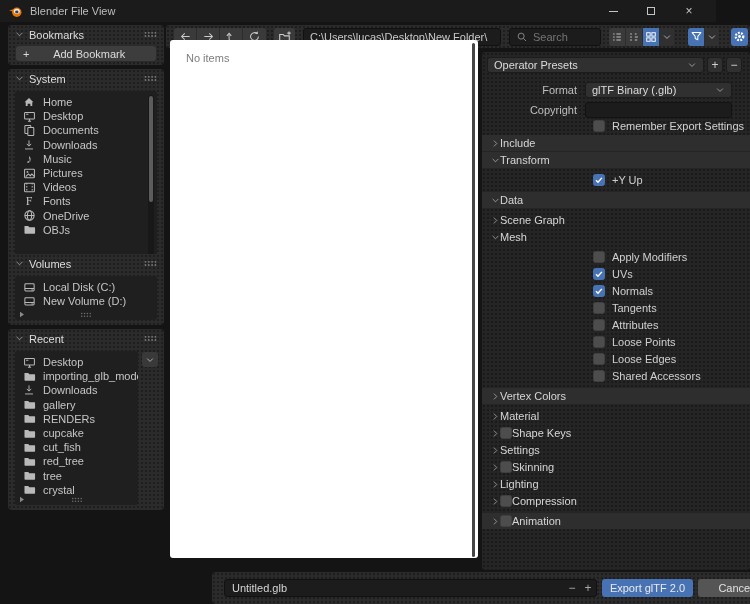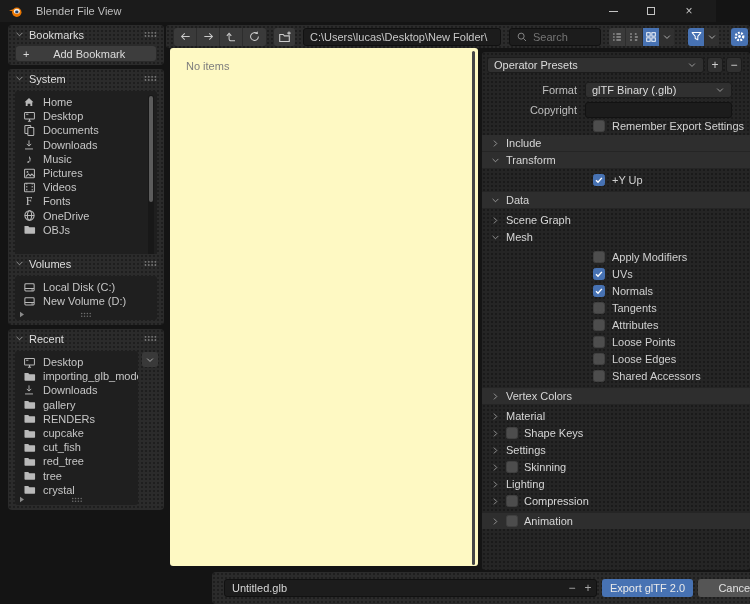--- a/index.html
+++ b/index.html
@@ -12,21 +12,21 @@
   .dotted {
     background-color:#2b2b2b;
     background-image:radial-gradient(rgba(0,0,0,.30) 1px, transparent 1.1px);
     background-size:4px 4px;
   }
   .ico { display:inline-flex; align-items:center; justify-content:center; color:inherit; }
   .ico svg { display:block; }
 
   
   #titlebar { position:absolute; left:0; top:0; width:716px; height:22px;
-    background:#1b1b1b; display:flex; align-items:center; padding:0 8px; gap:13px; }
+    background:#1b1b1b; display:flex; align-items:center; padding:0 8px; gap:7px; }
   #titlebar .title { color:#bdbdbd; }
   #win-controls { margin-left:auto; display:flex; }
   .win-btn { width:38px; height:22px; display:flex; align-items:center; justify-content:center; color:#c4c4c4; }
   .glyph-min { width:9px; height:1px; background:#c4c4c4; display:inline-block; }
   .glyph-max { width:8px; height:8px; border:1px solid #c4c4c4; display:inline-block; }
   .glyph-close { font-size:12px; line-height:1; }
 
   
   .side-sec { position:absolute; left:8px; width:156px; border-radius:4px; }
   #sec-bookmarks { top:25px; height:40px; }
@@ -69,22 +69,22 @@
     display:flex; align-items:center; justify-content:center; color:#ccc; }
   .tb-field { background:#1c1c1c; border:1px solid #111; border-radius:3px; height:18px;
     display:flex; align-items:center; padding:0 6px; gap:5px; }
   .tb-field input { background:transparent; border:none; outline:none; color:#c9c9c9;
     font:inherit; width:100%; }
   .tb-field input::placeholder { color:#757575; }
   #path-field { width:198px; margin-left:8px; }
   #search-field { width:92px; margin-left:8px; color:#8a8a8a; }
 
   
-  #filelist { position:absolute; left:170px; top:48px; width:308px; height:518px;
-    background:#fef9c3; border-radius:3px;text-align:right; }
+  #filelist { position:absolute; left:170px; top:40px; width:308px; height:518px;
+    background:#ffffff; border-radius:3px;text-align:right; }
   #filelist .empty { position:absolute; left:16px; top:12px; color:#7d7d7d; }
   #filelist .v-scroll { right:2px; top:2px; bottom:2px; width:5px; background:transparent; }
   #filelist .v-scroll .thumb { height:100%; background:#454545; }
 
   
   #rightpanel { position:absolute; left:482px; top:52px; width:268px; height:518px;
     background-color:#252525; border-radius:3px; overflow:hidden;
     background-image:radial-gradient(rgba(0,0,0,.30) 1px, transparent 1.1px); background-size:4px 4px; }
   .presets-row { margin:5px 8px 0 5px; height:16px; display:flex; gap:3px; }
   .dd { background:#303030; border:1px solid #1c1c1c; border-radius:3px; display:flex;
@@ -97,21 +97,21 @@
   .field-row.first { margin-top:9px; }
   .f-label { width:103px; text-align:right; padding-right:8px; color:#bfbfbf; }
   .f-ctl { width:147px; height:16px; }
   .txt-input { background:#1c1c1c; border:1px solid #121212; border-radius:3px; height:16px;
     width:147px; color:#d0d0d0; font:inherit; outline:none; padding:0 5px; }
   .cb { width:12px; height:12px; flex:0 0 12px; border-radius:2.5px; background:#4d4d4d;
     border:1px solid #404040; display:inline-flex; align-items:center; justify-content:center; }
   .cb.checked { background:#4772b3; border-color:#4772b3; }
   .remember-row { margin-top:0; height:16px; display:flex; align-items:center; gap:7px; padding-left:111px; color:#d2d2d2; }
   #sections { margin-top:1px; }
-  .sec-row { height:16px; margin-bottom:1px; display:flex; align-items:center; gap:6px;
+  .sec-row { height:16px; margin-bottom:1px; display:flex; align-items:center; gap:0;
     padding-left:9px; color:#d6d6d6; }
   .sec-row.band { background:#2e2e2e; }
   .sec-row.gap { margin-top:4px; }
   .sec-row .chev { color:#bdbdbd; }
   .opt-wrap { margin:3px 0; }
   .opt-row { height:17px; display:flex; align-items:center; gap:7px; padding-left:111px; color:#d0d0d0; }
 
   
   #bottombar { position:absolute; left:166px; top:572px; width:584px; height:32px;
     border-radius:4px; display:flex; align-items:center; padding-left:12px;margin-left:46px; }

